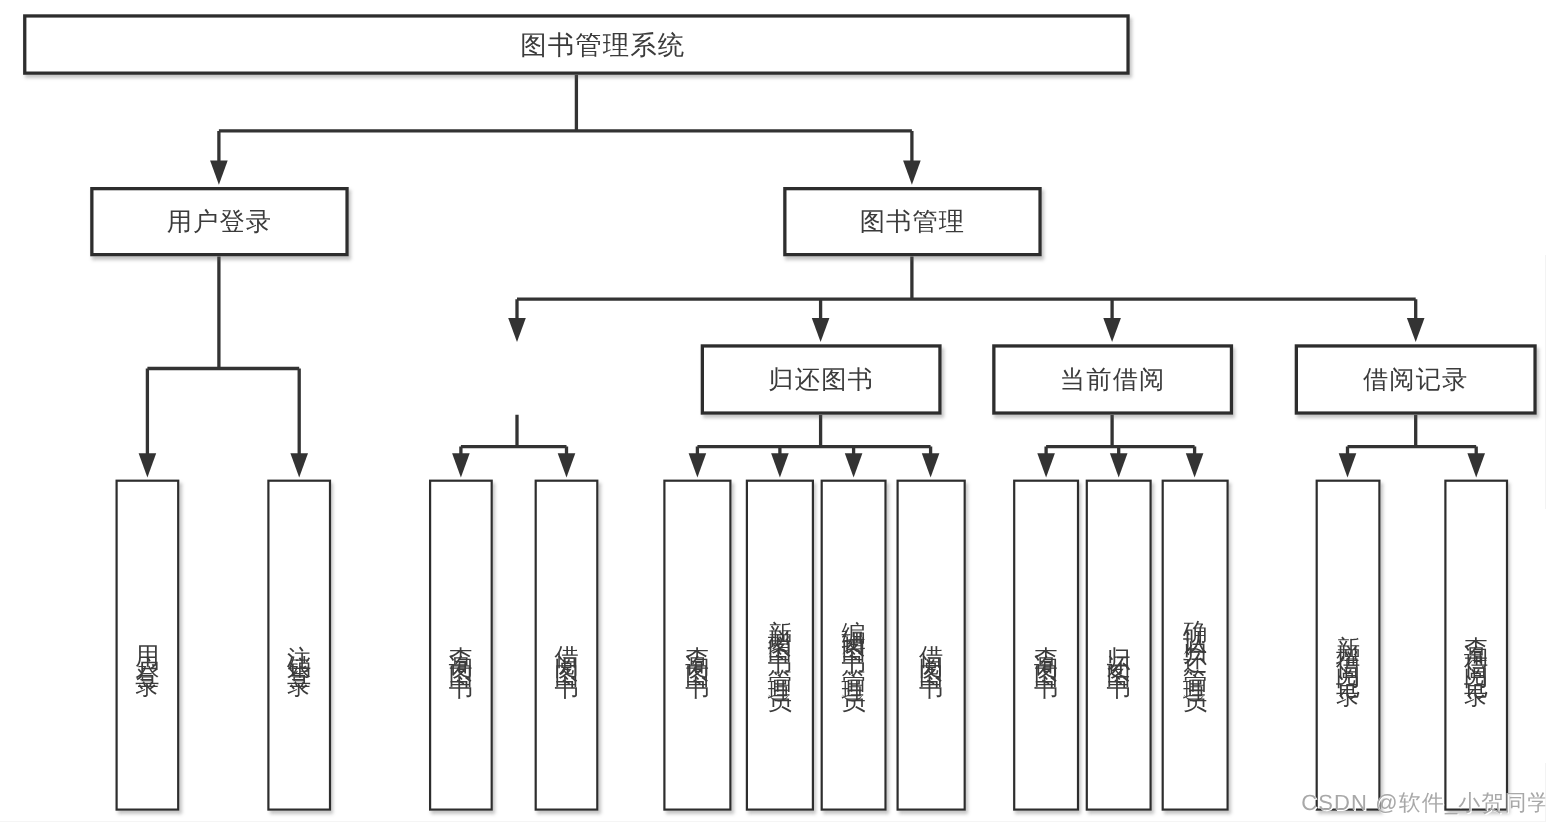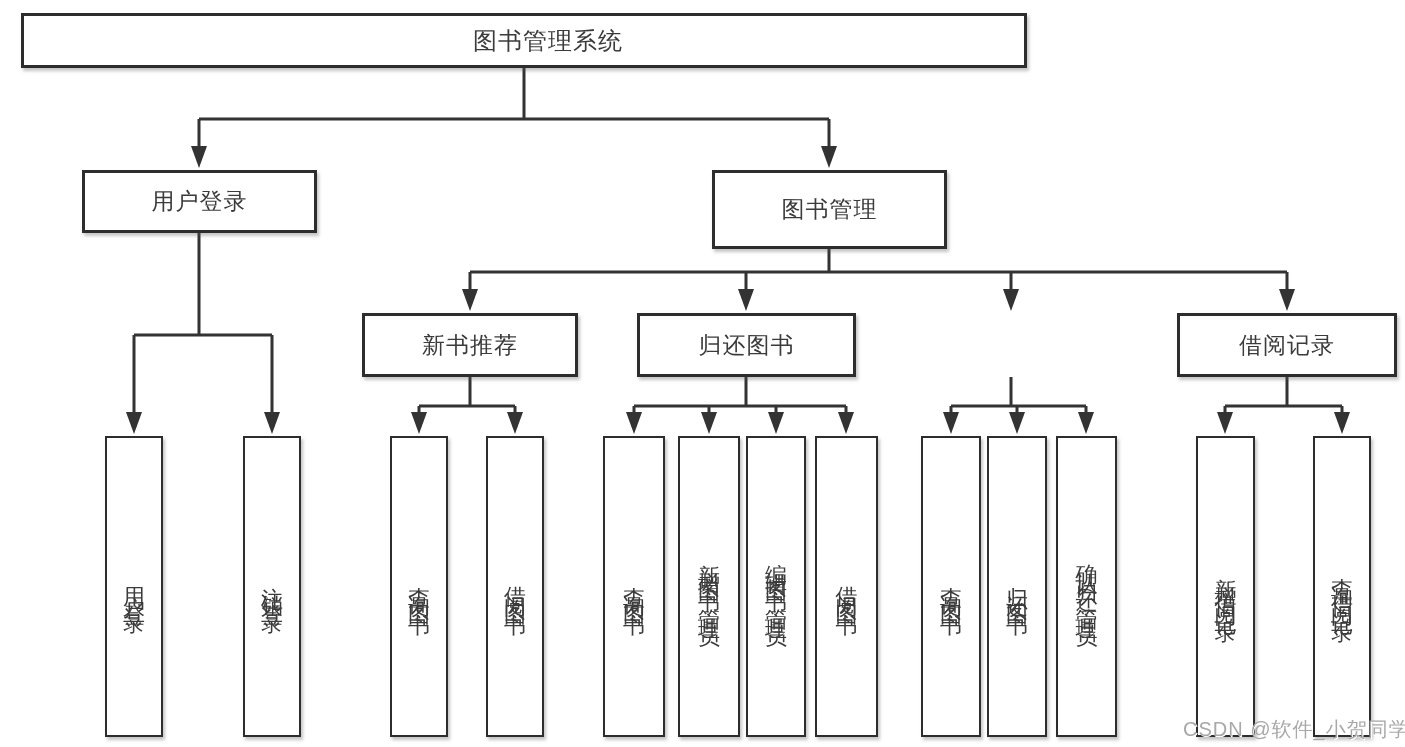--- a/index.html
+++ b/index.html
@@ -94,29 +94,29 @@
     <polygon points="1334,412 1350,412 1342,434"></polygon>
   </svg>
 
   <div class="node root" style="left:21px;top:13px;width:1006px;height:55px">
     <span>图书管理系统</span>
   </div>
 
   <div class="node" style="left:82px;top:170px;width:235px;height:63px">
     <span>用户登录</span>
   </div>
-  <div class="node" style="left:712px;top:170px;width:235px;height:79px">
+  <div class="node" style="left:712px;top:170px;width:235px;height:63px">
     <span>图书管理</span>
   </div>
 
-  <div class="node" style="left:362px;top:313px;width:216px;height:64px">
-    <span>新书推荐</span>
-  </div>
   <div class="node" style="left:637px;top:313px;width:219px;height:64px">
     <span>归还图书</span>
+  </div>
+  <div class="node" style="left:902px;top:313px;width:219px;height:64px">
+    <span>当前借阅</span>
   </div>
   <div class="node" style="left:1177px;top:313px;width:220px;height:64px">
     <span>借阅记录</span>
   </div>
 
   <div class="node leaf" style="left:105px;top:436px;width:58px;height:301px">
     <span class="vtext">用户登录</span>
   </div>
   <div class="node leaf" style="left:243px;top:436px;width:58px;height:301px">
     <span class="vtext">注销登录</span>

